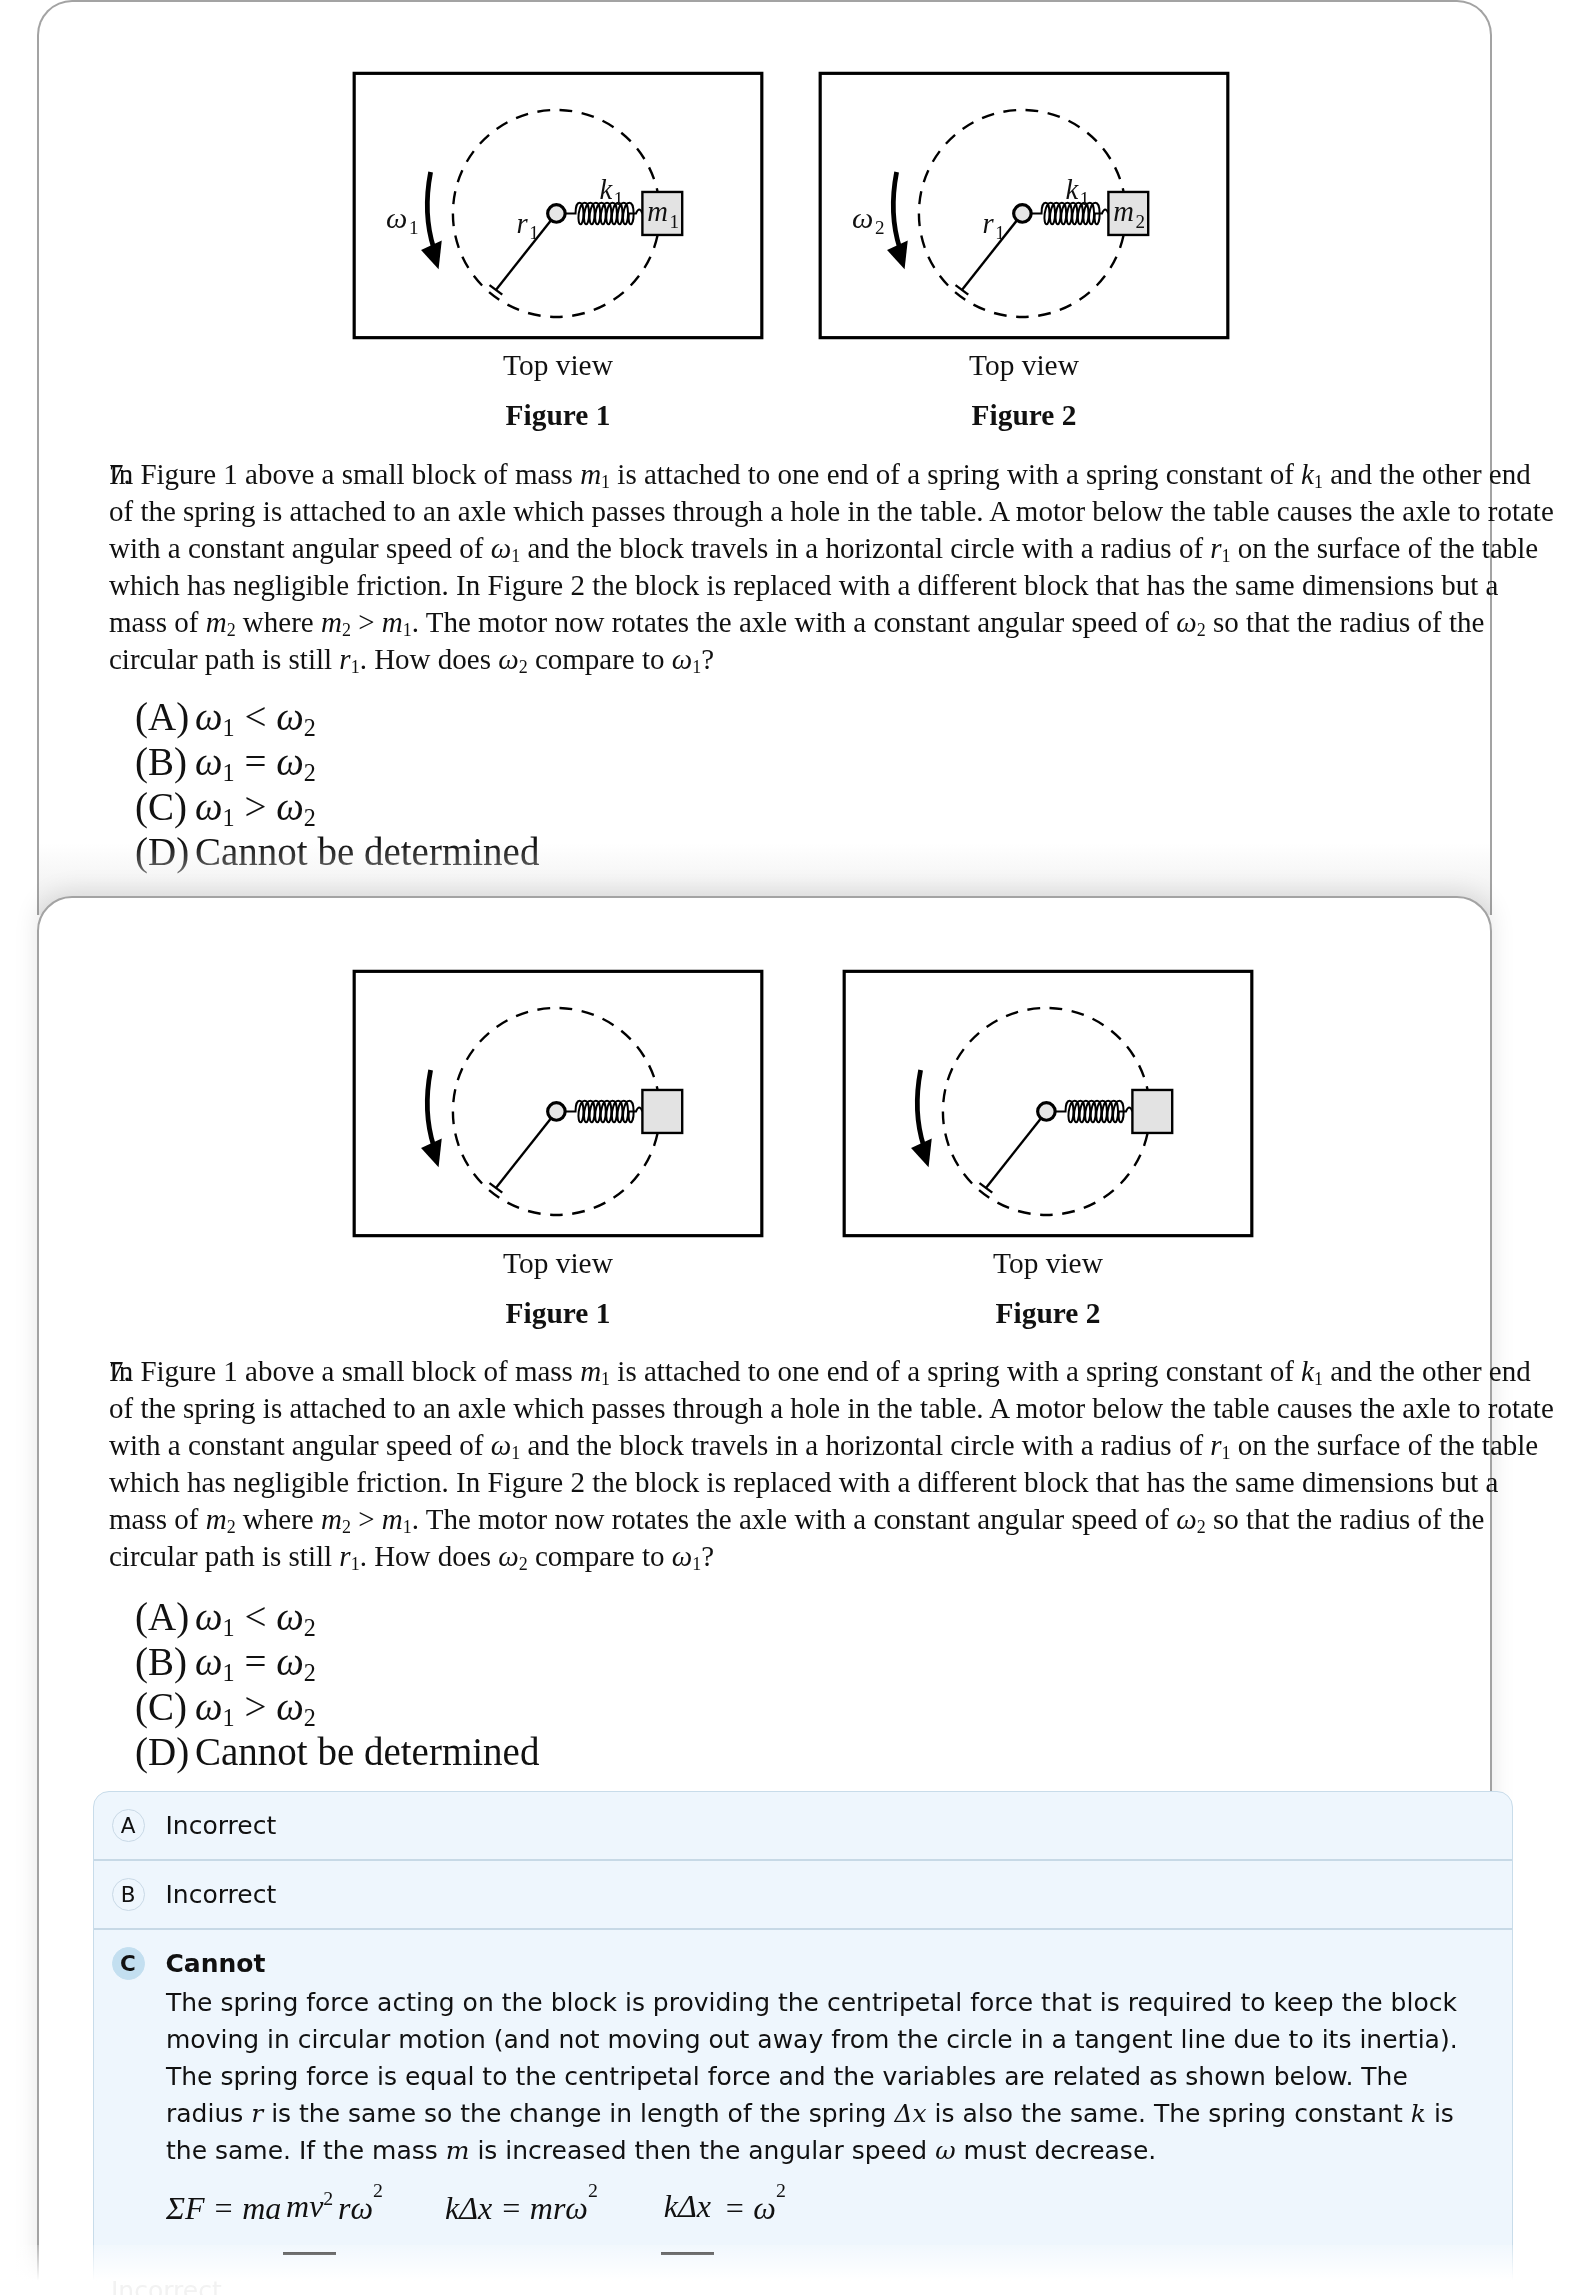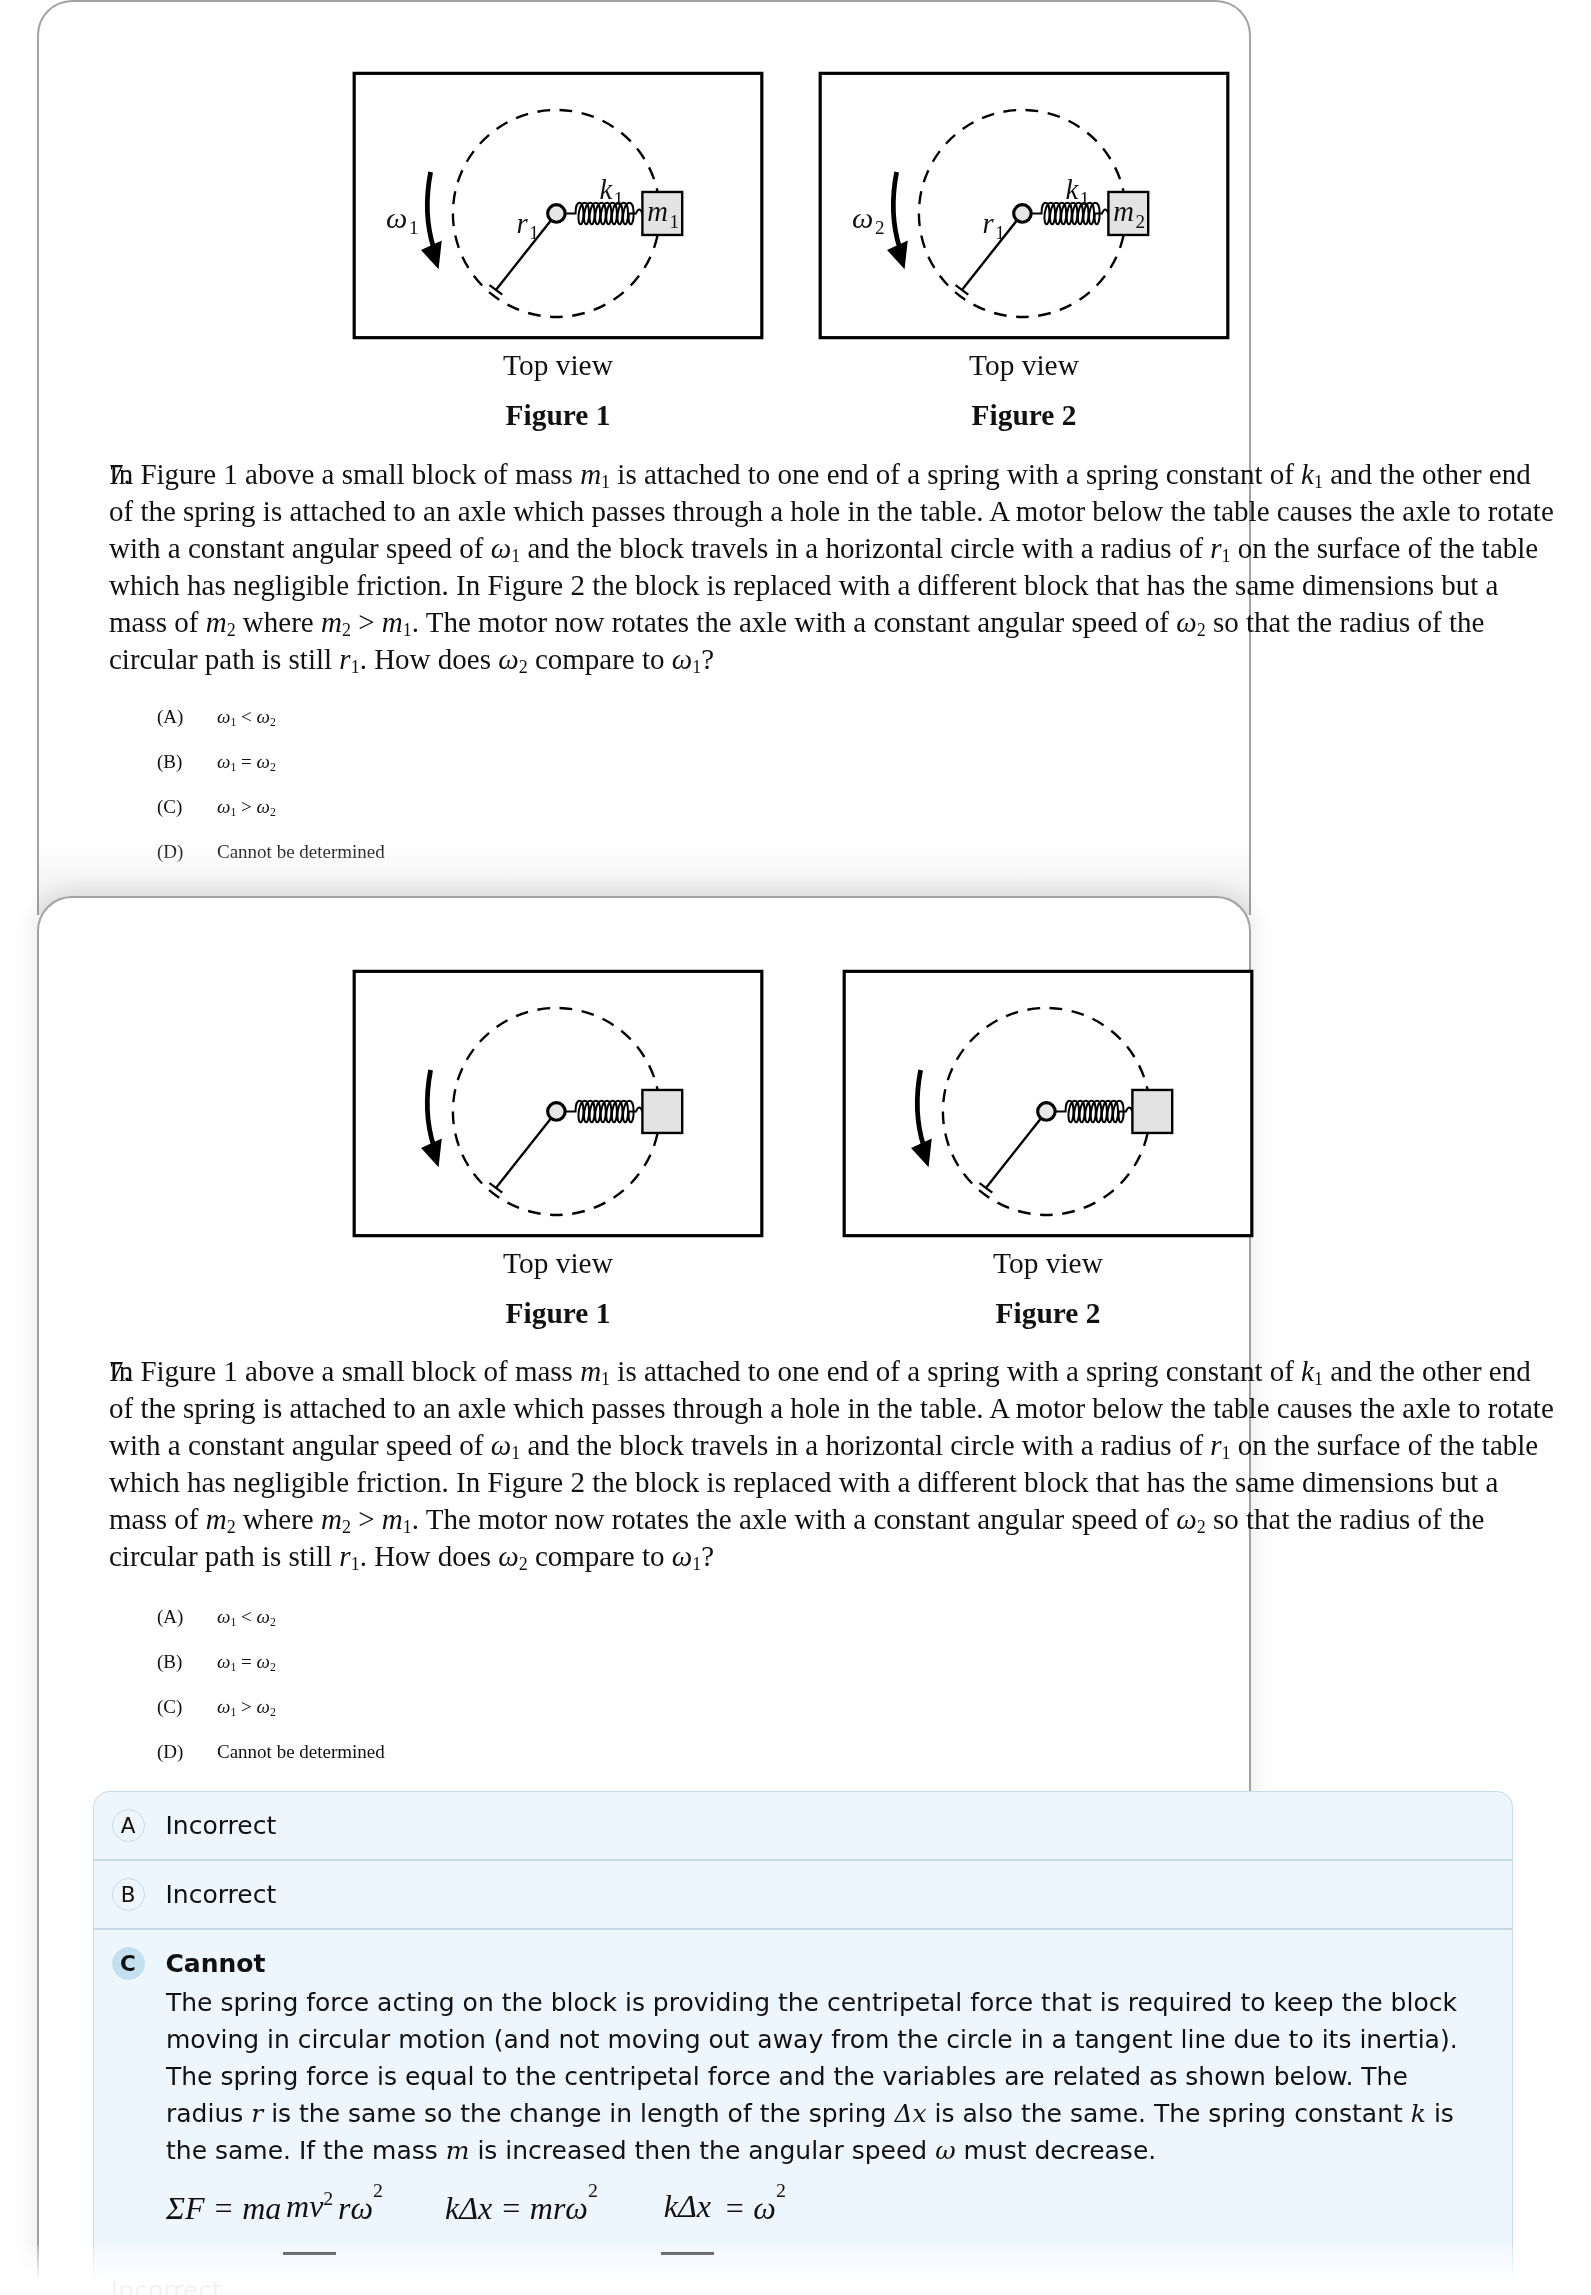--- a/index.html
+++ b/index.html
@@ -3,21 +3,21 @@
 <meta charset="utf-8">
 <style>
   html, body { margin:0; padding:0; }
   body {
     width:1592px; height:2295px; overflow:hidden; position:relative;
     background:#ffffff;
     font-family:"Liberation Serif", serif;
     color:#111;
   }
   .card {
-    position:absolute; left:37px; width:1214px;
+    position:absolute; left:37px; width:1455px;
     background:#ffffff;
     border:2.4px solid #a3a3a3;
     border-radius:35px;
     box-sizing:border-box;
   }
   #card1 { top:0; height:915px; border-bottom:none; border-radius:35px 35px 0 0; }
   #card1-fade {
     position:absolute; left:0; right:0; bottom:0; height:72px;
     background:linear-gradient(to bottom, rgba(238,238,238,0), #ececec);
   }
@@ -33,21 +33,21 @@
   .question {
     position:absolute; left:70px; width:1449px;
     font-size:29px; line-height:37px;
   }
   .q-num { position:absolute; left:0; top:0; }
   .q-text { }
   .var { font-style:italic; }
   sub { font-size:0.62em; vertical-align:-0.25em; line-height:0; font-style:normal; }
   sup { font-size:0.62em; vertical-align:0.6em; line-height:0; font-style:normal; }
 
-  .options { position:absolute; left:118px; font-size:19px; }
+  .options { position:absolute; left:96px; font-size:39px; }
   .opt { position:relative; height:45px; line-height:45px; white-space:nowrap; }
   .opt-letter { display:inline-block; width:60px; }
   .opt.selected::before {
     content:""; position:absolute; left:-59px; top:3.2px; width:271px; height:38px;
     background:#eef5fc; border:1.6px solid #c9dbea; border-radius:11px; z-index:-1;
   }
 
   .feedback {
     position:absolute; left:54px; width:1418px;
     background:#eef6fd; border:1.6px solid #c8dcea; border-radius:16px;

